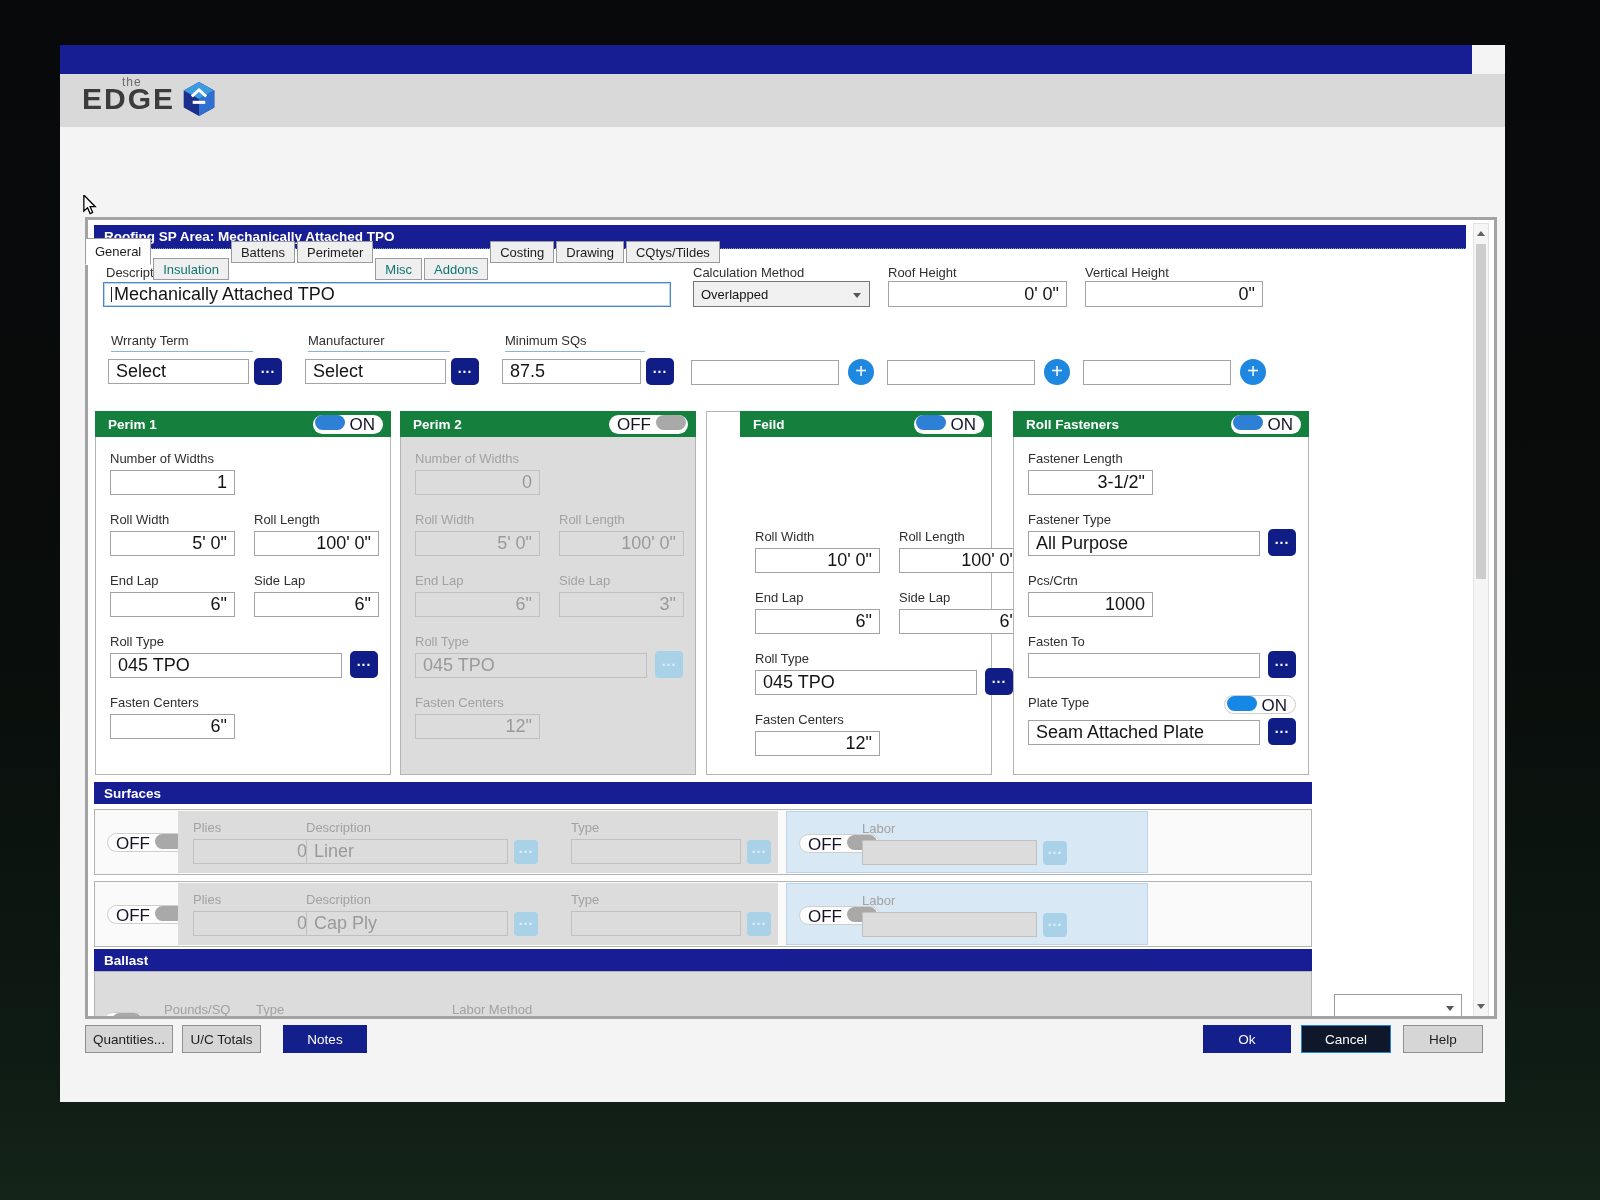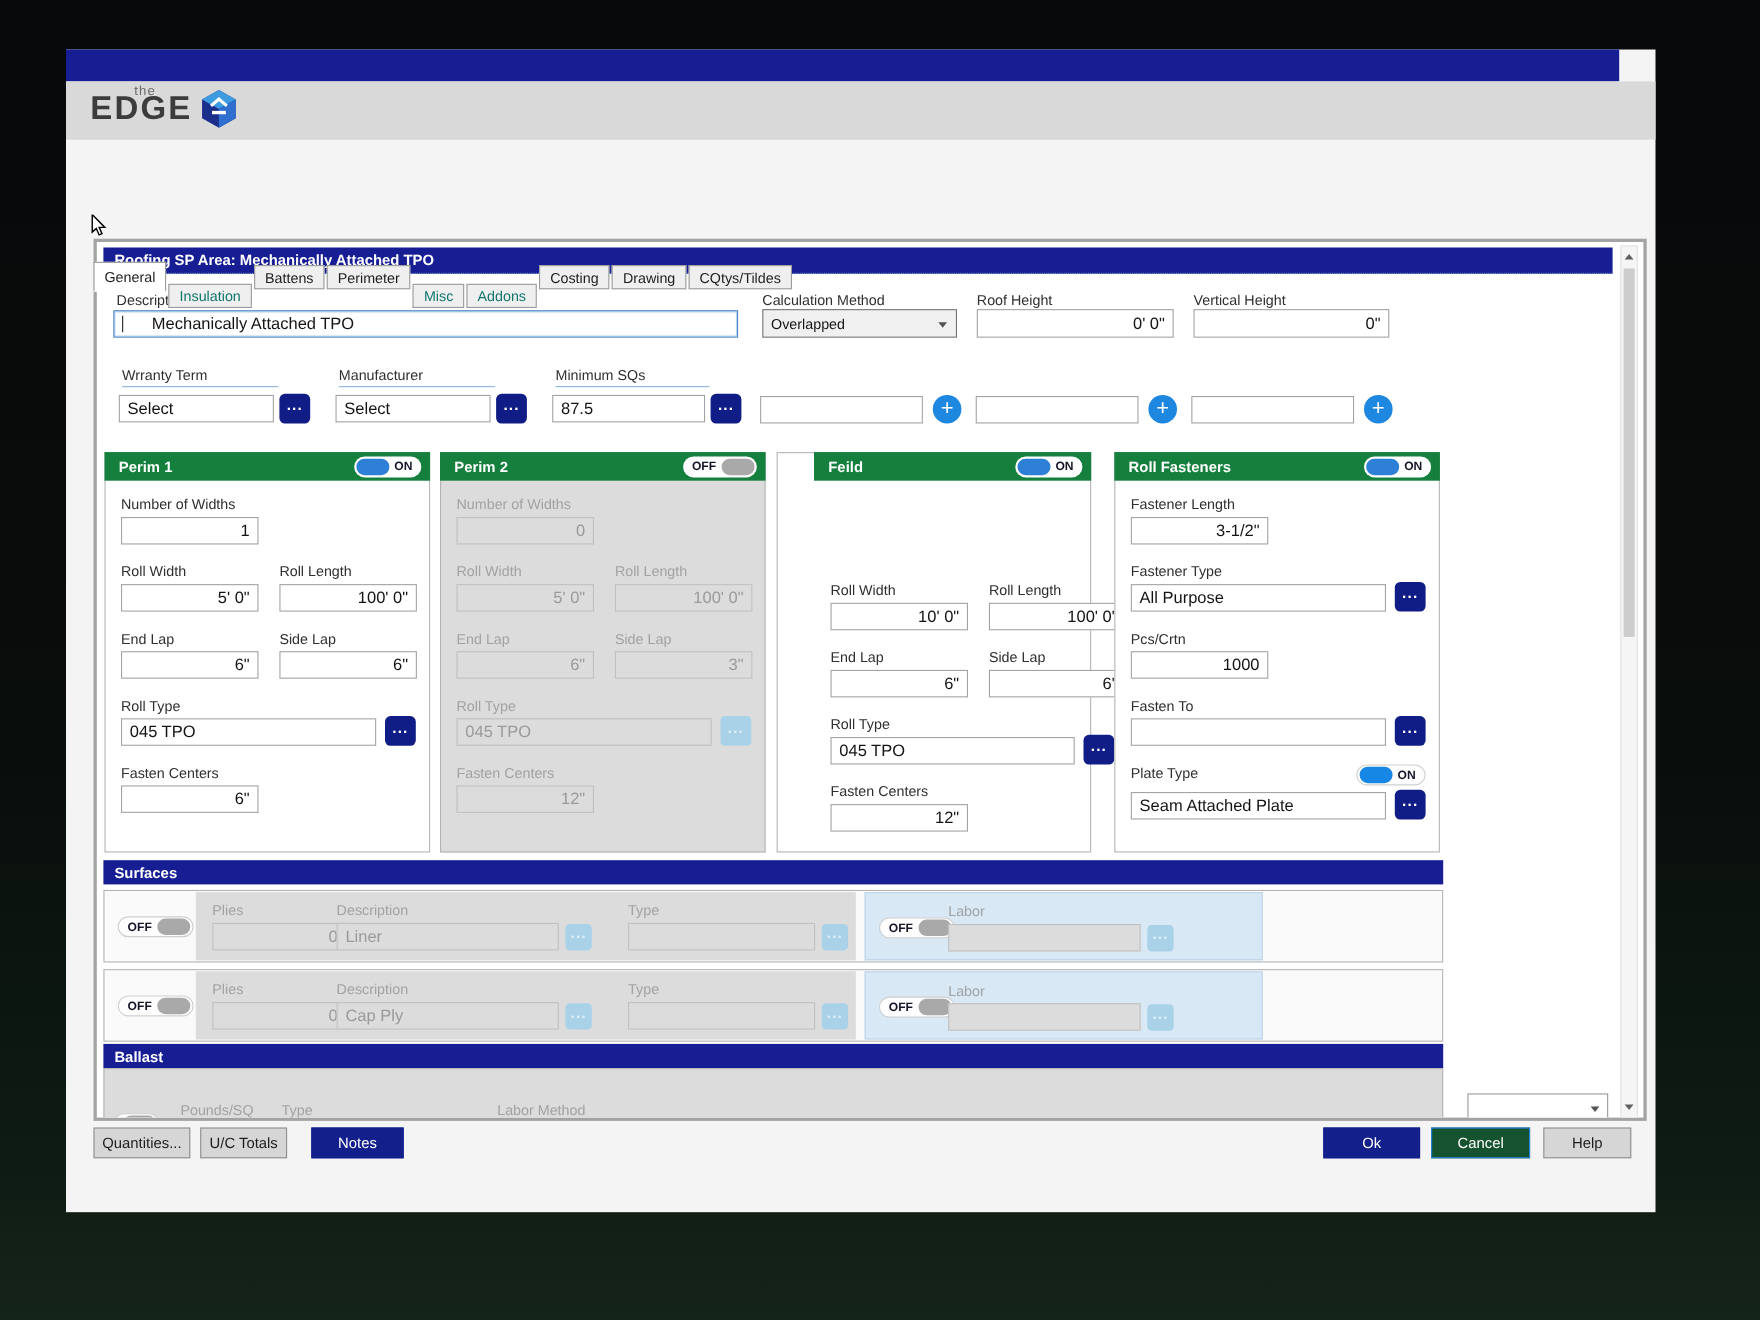--- a/index.html
+++ b/index.html
@@ -29,43 +29,43 @@
   .main-panel { position:absolute; left:25px; top:172px; width:1412px; height:802px;
                 background:#ffffff; border:3px solid #a3a3a3; overflow:hidden; z-index:2; }
   .bar { background:#171e94; color:#ffffff; font-weight:bold; font-size:13.5px;
          display:flex; align-items:center; padding-left:10px; }
   .bar.roofing { position:absolute; left:6px; top:5px; width:1372px; height:24px;
                  border-bottom:1px dotted #7a9fd4; }
 
   .lbl { font-size:13px; color:#2f2f2f; white-space:nowrap; }
   .lbl.ul { display:inline-block; border-bottom:1px solid #8ab4de; padding-bottom:3px; }
   .lbl.dis, .disabled .lbl { color:#a2a2a2; }
-  .inp { background:#ffffff; border:1px solid #a3a3a3; height:25px; font-size:15px; color:#141414;
-         display:flex; align-items:center; padding:0 7px; overflow:hidden; white-space:nowrap;gap:24px; }
+  .inp { background:#ffffff; border:1px solid #a3a3a3; height:25px; font-size:18px; color:#141414;
+         display:flex; align-items:center; padding:0 7px; overflow:hidden; white-space:nowrap; }
   .inp.num { justify-content:flex-end; }
   .inp.focused { border:1px solid #4a86c8; box-shadow:0 0 0 1px #b9d4ec inset; }
   .disabled .inp, .inp.dis { background:#dcdcdc; border-color:#c0c0c0; color:#9a9a9a; }
   .caret { width:1px; height:15px; background:#222; margin-right:2px; }
 
   .select { background:#f0f0f0; border:1px solid #767676; height:26px; font-size:13px; color:#141414;
             display:flex; align-items:center; padding:0 7px; position:relative; }
   .select .arr { position:absolute; right:8px; top:11px; width:0; height:0;
                  border-left:4px solid transparent; border-right:4px solid transparent; border-top:5px solid #555; }
 
   .dots { width:28px; height:27px; border-radius:5px; background:#111d86; color:#ffffff;
           display:flex; align-items:center; justify-content:center; font-size:14px; font-weight:bold;
           letter-spacing:1px; flex:none; }
   .dots span { transform:translateY(-4px); }
   .dots.lite { width:24px; height:24px; border-radius:4px; background:#a9d2e9; color:rgba(255,255,255,0.65); }
   .plus-btn { width:26px; height:26px; border-radius:50%; background:#1e87e0; color:#fff; font-size:20px;
               display:flex; align-items:center; justify-content:center; flex:none; }
   .plus-btn span { transform:translateY(-1px); }
 
-  .toggle { height:19px; border-radius:10px; background:#ffffff; display:flex; align-items:center;
-            font-size:11px; font-weight:bold; color:#15152a; flex:none; }
+  .toggle { height:19px; border-radius:10px; background:#ffffff; display:flex; 
+            font-size:17px; font-weight:normal; color:#15152a; flex:none; }
   .toggle .knob { width:30px; height:15px; border-radius:8px; }
   .toggle.on { padding:0 8px 0 2px; gap:5px; }
   .toggle.on .knob { background:#2e7fd6; }
   .toggle.on.bright .knob { background:#1787e5; }
   .toggle.off { padding:0 2px 0 8px; gap:5px; }
   .toggle.off .knob { background:#a9a9a9; }
   .toggle.bordered { border:1px solid #cfcfcf; background:#fdfdfd; }
 
   
   .sub-panel { position:absolute; top:191px; height:364px; border:1px solid #b4b4b4; background:#ffffff; }
@@ -107,21 +107,21 @@
   .vs-up, .vs-down { position:absolute; left:0; width:14px; height:15px; display:flex; align-items:center; justify-content:center; }
   .vs-up { top:2px; } .vs-down { bottom:2px; }
   .tri-up { width:0; height:0; border-left:4px solid transparent; border-right:4px solid transparent; border-bottom:5px solid #606060; }
   .tri-down { width:0; height:0; border-left:4px solid transparent; border-right:4px solid transparent; border-top:5px solid #606060; }
   .vs-thumb { position:absolute; left:2px; top:20px; width:10px; height:335px; background:#cdcdcd; }
 
   
   .btn { position:absolute; top:980px; height:28px; display:flex; align-items:center; justify-content:center;
          font-size:13.5px; background:#d6d6d6; border:1px solid #8f8f8f; color:#1d1d1d; }
   .btn.navy { background:#13208c; border-color:#13208c; color:#ffffff; }
-  .btn.blue { background:#14532d; border-color:#2481dd; color:#ffffff; }
+  .btn.blue { background:#0f172a; border-color:#2481dd; color:#ffffff; }
 
   
   .abs { position:absolute; }
 </style>
 </head>
 <body>
 
 <div class="screen">
   <div class="window">
 

